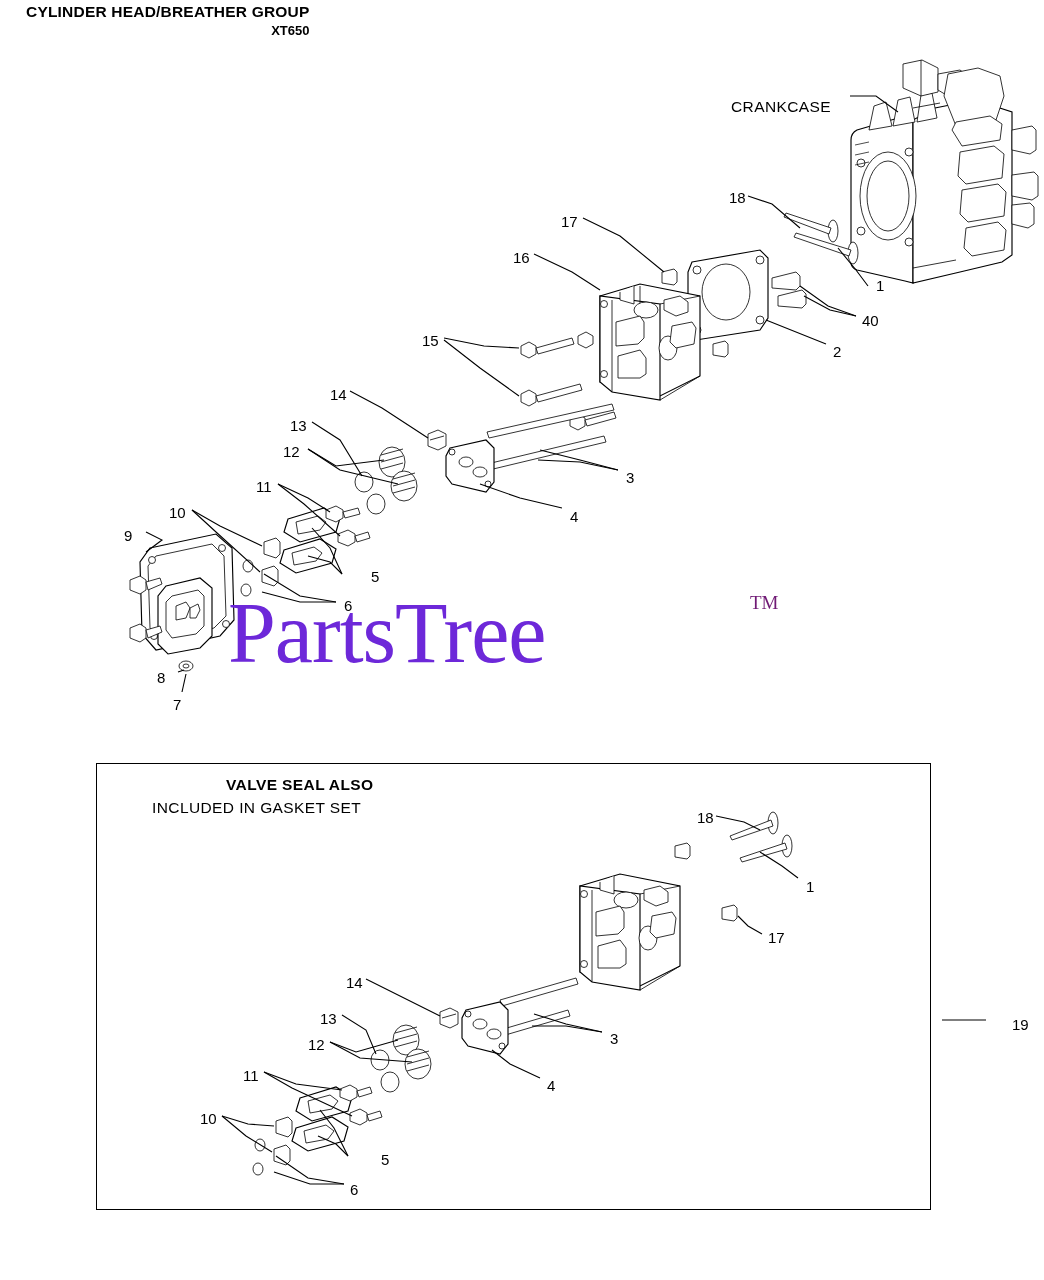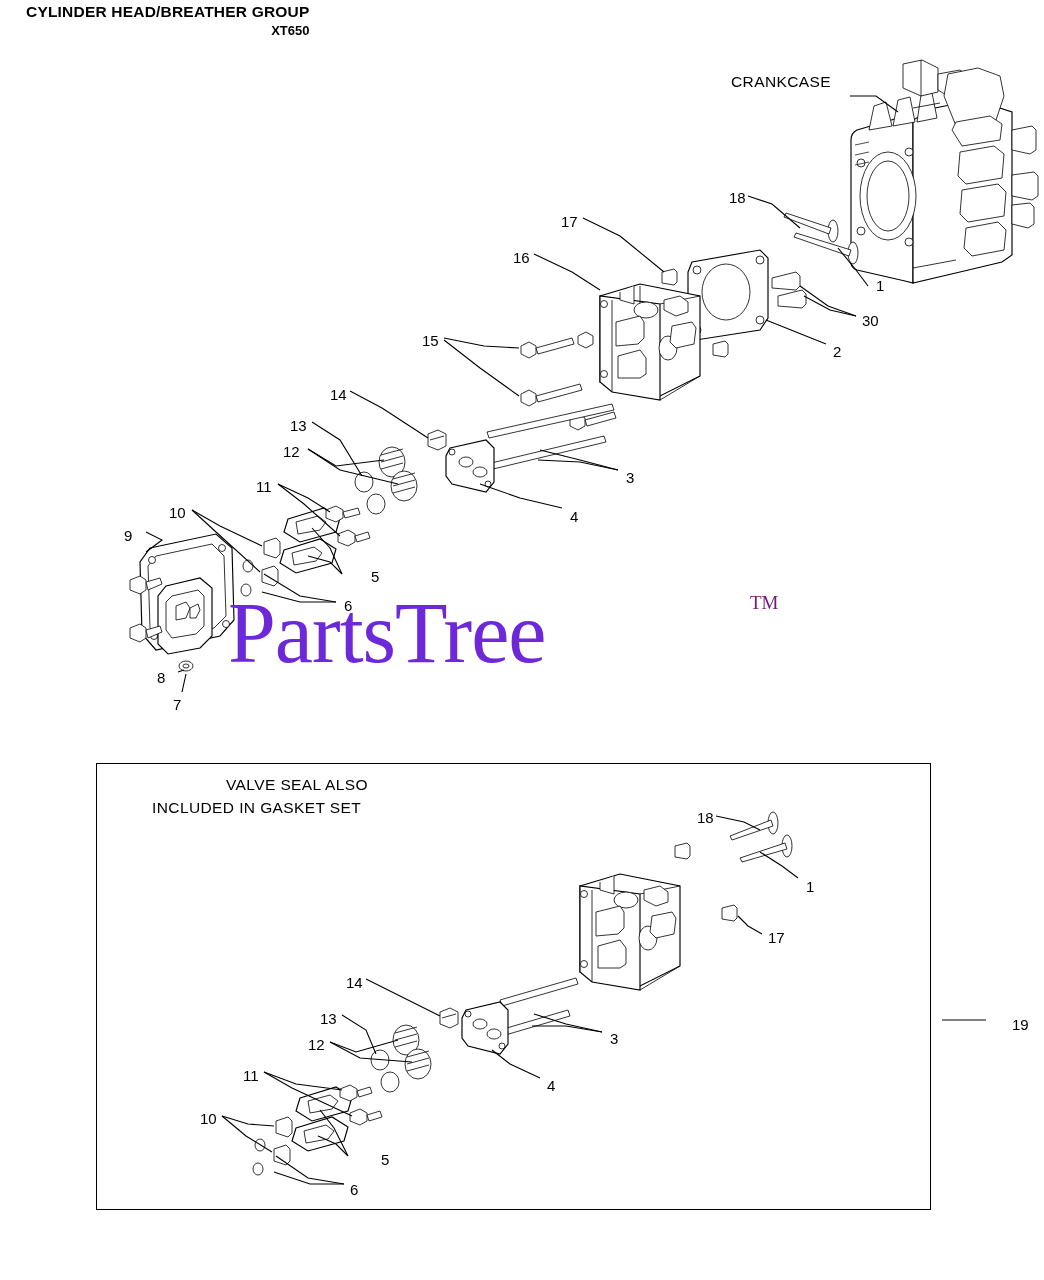--- a/index.html
+++ b/index.html
@@ -367,24 +367,24 @@
       <path class="ln" d="M348 1156 L334 1128 L320 1110"></path>
       <path class="ln" d="M344 1184 L308 1178 L276 1156"></path>
       <path class="ln" d="M344 1184 L310 1184 L274 1172"></path>
       <path class="ln" d="M540 1078 L510 1064 L492 1050"></path>
       <path class="ln" d="M602 1032 L566 1024 L534 1014"></path>
       <path class="ln" d="M602 1032 L566 1026 L532 1026"></path>
       <path class="ln" d="M986 1020 L942 1020"></path>
     </g>
   </svg>
 
-  <div class="label-text" style="left:731px; top:72px;text-align:right;">CRANKCASE</div>
+  <div class="label-text" style="left:731px; top:97px;text-align:right;">CRANKCASE</div>
 
   <div class="inset-box"></div>
-  <div class="label-text" style="left:226px; top:775px;">VALVE SEAL ALSO</div>
+  <div class="label-text" style="left:226px; top:775px;font-weight:bold;">VALVE SEAL ALSO</div>
   <div class="label-text" style="left:152px; top:798px;">INCLUDED IN GASKET SET</div>
 
   <div class="watermark">PartsTree</div>
   <div class="watermark-tm">TM</div>
 
   <div id="callout-layer">
       <div class="callout" style="left: 876px; top: 278px;">1</div>
       <div class="callout" style="left: 833px; top: 344px;">2</div>
       <div class="callout" style="left: 626px; top: 470px;">3</div>
       <div class="callout" style="left: 570px; top: 509px;">4</div>
@@ -395,21 +395,21 @@
       <div class="callout" style="left: 124px; top: 528px;">9</div>
       <div class="callout" style="left: 169px; top: 505px;">10</div>
       <div class="callout" style="left: 256px; top: 479px;">11</div>
       <div class="callout" style="left: 283px; top: 444px;">12</div>
       <div class="callout" style="left: 290px; top: 418px;">13</div>
       <div class="callout" style="left: 330px; top: 387px;">14</div>
       <div class="callout" style="left: 422px; top: 333px;">15</div>
       <div class="callout" style="left: 513px; top: 250px;">16</div>
       <div class="callout" style="left: 561px; top: 214px;">17</div>
       <div class="callout" style="left: 729px; top: 190px;">18</div>
-      <div class="callout" style="left: 862px; top: 313px;">30</div>
+      <div class="callout" style="left: 862px; top: 313px;">40</div>
       <div class="callout" style="left: 806px; top: 879px;">1</div>
       <div class="callout" style="left: 610px; top: 1031px;">3</div>
       <div class="callout" style="left: 547px; top: 1078px;">4</div>
       <div class="callout" style="left: 381px; top: 1152px;">5</div>
       <div class="callout" style="left: 350px; top: 1182px;">6</div>
       <div class="callout" style="left: 200px; top: 1111px;">10</div>
       <div class="callout" style="left: 243px; top: 1068px;">11</div>
       <div class="callout" style="left: 308px; top: 1037px;">12</div>
       <div class="callout" style="left: 320px; top: 1011px;">13</div>
       <div class="callout" style="left: 346px; top: 975px;">14</div>

